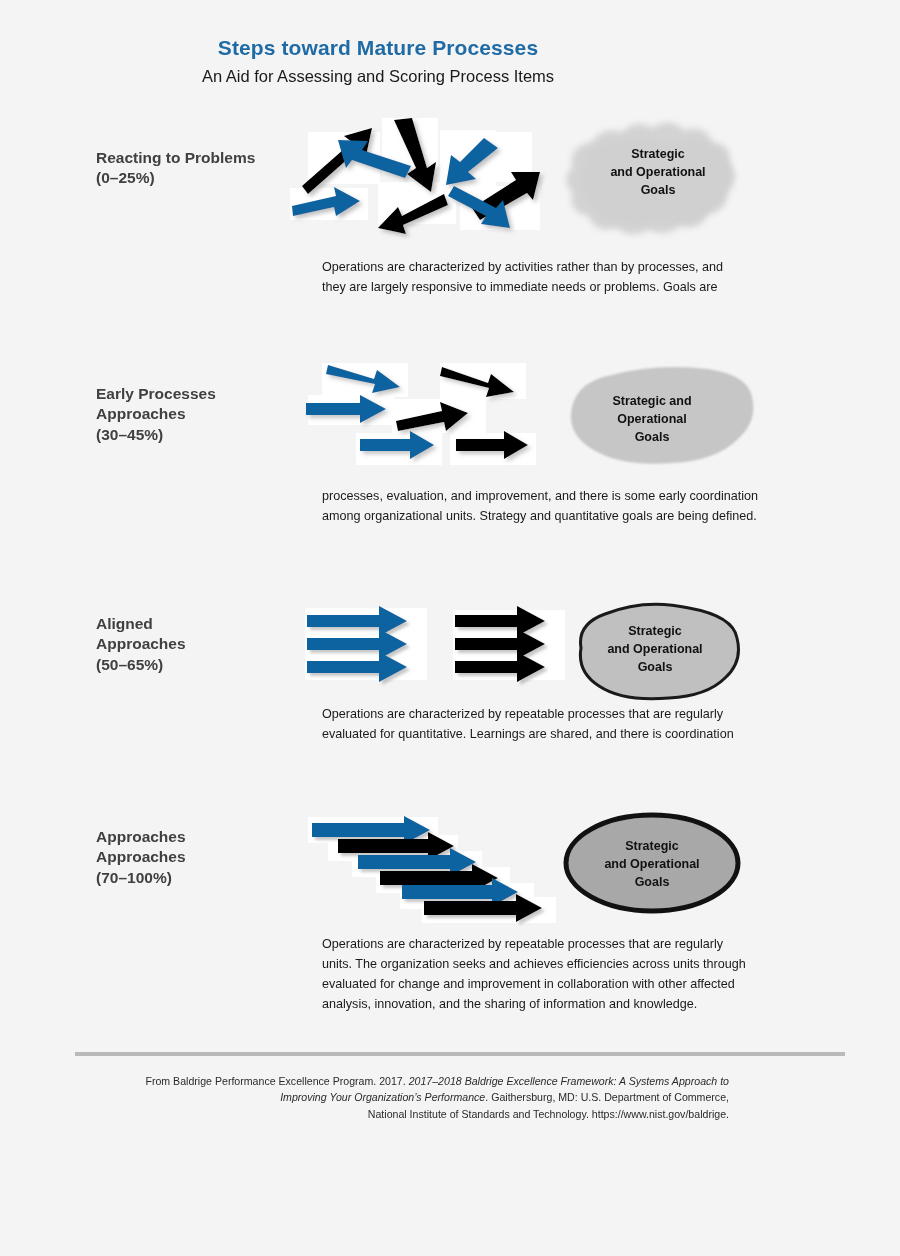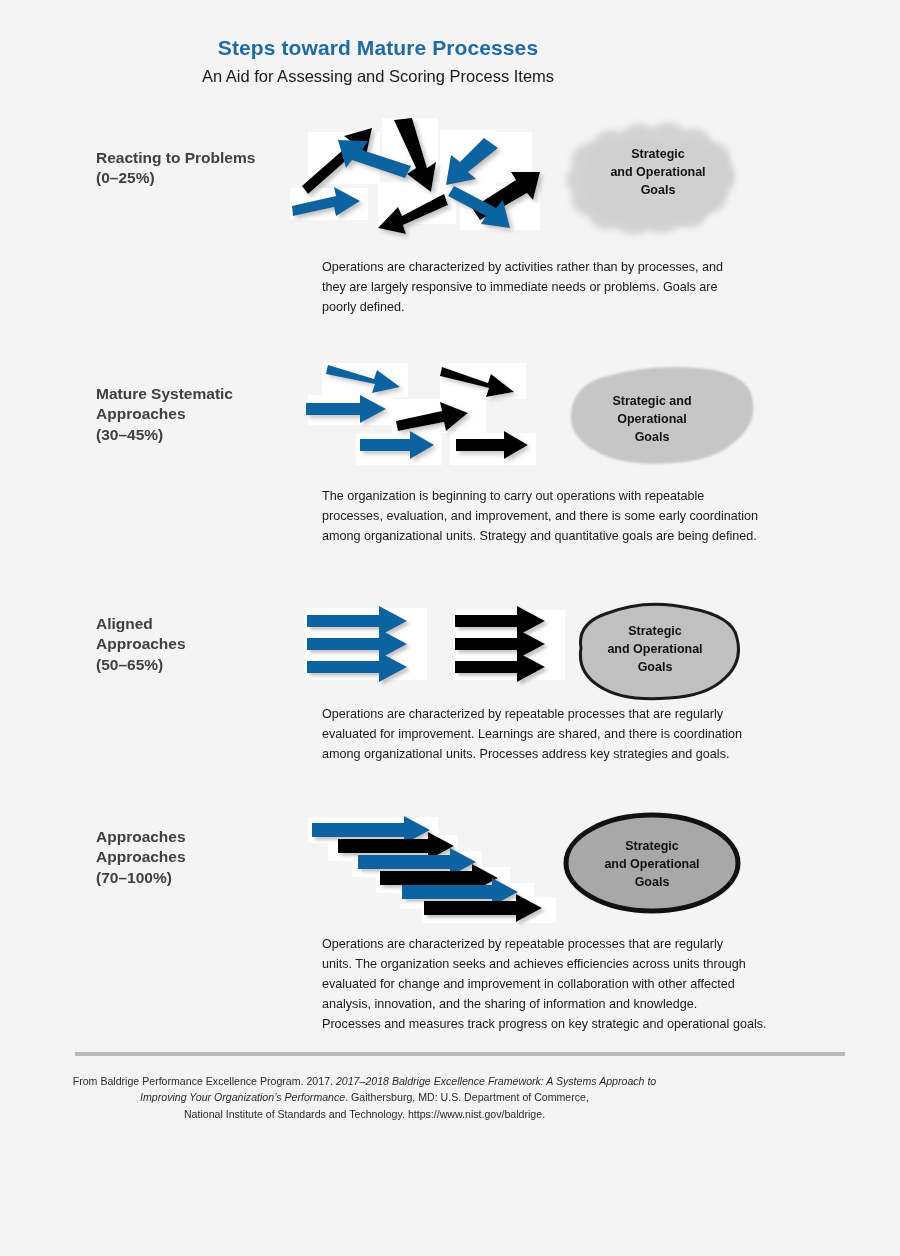--- a/index.html
+++ b/index.html
@@ -67,21 +67,21 @@
     top: 1052px;
     width: 770px;
     height: 4px;
     background: #b9b9b9;
   }
   #footer {
     position: absolute;
     left: 0;
     top: 1073px;
     width: 729px;
-    text-align: center;
+    text-align: right;
     font-size: 10.6px;
     line-height: 1.55;
     color: #2a2a2a;
   }
   #footer i { font-style: italic; }
 </style>
 </head>
 <body>
 
 <div id="header">
@@ -146,28 +146,27 @@
         <path fill="#000" d="M154 84 L112 106 L108 97 L88 118 L116 124 L113 115 L158 95 Z"></path>
 
         <path fill="#11639f" d="M158 86 L196 106 L191 114 L220 118 L213 90 L206 98 L164 76 Z"></path>
       </g>
     </svg>
   </div>
 
   <div class="stage-desc" style="left:302px; top:148px">
     <div>Operations are characterized by activities rather than by processes, and</div>
     <div>they are largely responsive to immediate needs or problems. Goals are</div>
-    <div>poorly defined.</div>
   </div>
 </div>
 
 <div class="stage" style="top:355px">
 
   <div class="stage-label" style="top:29px">
-    <div>Mature Systematic</div>
+    <div>Early Processes</div>
     <div>Approaches</div>
     <div>(30–45%)</div>
   </div>
 
   <div class="stage-art" style="left:300px">
     <svg width="460" height="125" viewBox="0 0 460 125">
       <defs>
         <filter id="sh2" x="-30%" y="-30%" width="180%" height="180%">
           <feDropShadow dx="3" dy="3" stdDeviation="2" flood-color="#8e8e8e" flood-opacity="0.5"></feDropShadow>
         </filter>
@@ -206,21 +205,20 @@
         <path fill="#000" d="M142 12 L188 28 L191 19 L214 37 L186 42 L189 33 L140 21 Z"></path>
 
         <path fill="#000" d="M96 66 L142 56 L140 47 L168 58 L146 76 L144 67 L98 76 Z"></path>
 
         <path fill="#000" d="M156 84 L204 84 L204 76 L228 90 L204 104 L204 96 L156 96 Z"></path>
       </g>
     </svg>
   </div>
 
   <div class="stage-desc" style="left:302px; top:132px">
-    <div>The organization is beginning to carry out operations with repeatable</div>
     <div>processes, evaluation, and improvement, and there is some early coordination</div>
     <div>among organizational units. Strategy and quantitative goals are being defined.</div>
   </div>
 </div>
 
 <div class="stage" style="top:600px">
 
   <div class="stage-label" style="top:14px">
     <div>Aligned</div>
     <div>Approaches</div>
@@ -259,22 +257,21 @@
       <g font-family="Liberation Sans, sans-serif" font-size="12.5" font-weight="bold" fill="#111" text-anchor="middle">
         <text x="360" y="35">Strategic</text>
         <text x="360" y="53">and Operational</text>
         <text x="360" y="71">Goals</text>
       </g>
     </svg>
   </div>
 
   <div class="stage-desc" style="left:302px; top:105px">
     <div>Operations are characterized by repeatable processes that are regularly</div>
-    <div>evaluated for improvement. Learnings are shared, and there is coordination</div>
-    <div>among organizational units. Processes address key strategies and goals.</div>
+    <div>evaluated for quantitative. Learnings are shared, and there is coordination</div>
   </div>
 </div>
 
 <div class="stage" style="top:805px">
 
   <div class="stage-label" style="top:22px">
     <div>Approaches</div>
     <div>Approaches</div>
     <div>(70–100%)</div>
   </div>
@@ -314,21 +311,20 @@
         <text x="352" y="81">Goals</text>
       </g>
     </svg>
   </div>
 
   <div class="stage-desc" style="left:302px; top:130px">
     <div>Operations are characterized by repeatable processes that are regularly</div>
     <div>units. The organization seeks and achieves efficiencies across units through</div>
     <div>evaluated for change and improvement in collaboration with other affected</div>
     <div>analysis, innovation, and the sharing of information and knowledge.</div>
-    <div>Processes and measures track progress on key strategic and operational goals.</div>
   </div>
 </div>
 
 <div id="divider"></div>
 <div id="footer">
   <div>
     <span>From Baldrige Performance Excellence Program. 2017. </span><i>2017–2018 Baldrige Excellence Framework: A Systems Approach to</i>
   </div>
   <div>
     <i>Improving Your Organization’s Performance</i><span>. Gaithersburg, MD: U.S. Department of Commerce,</span>

